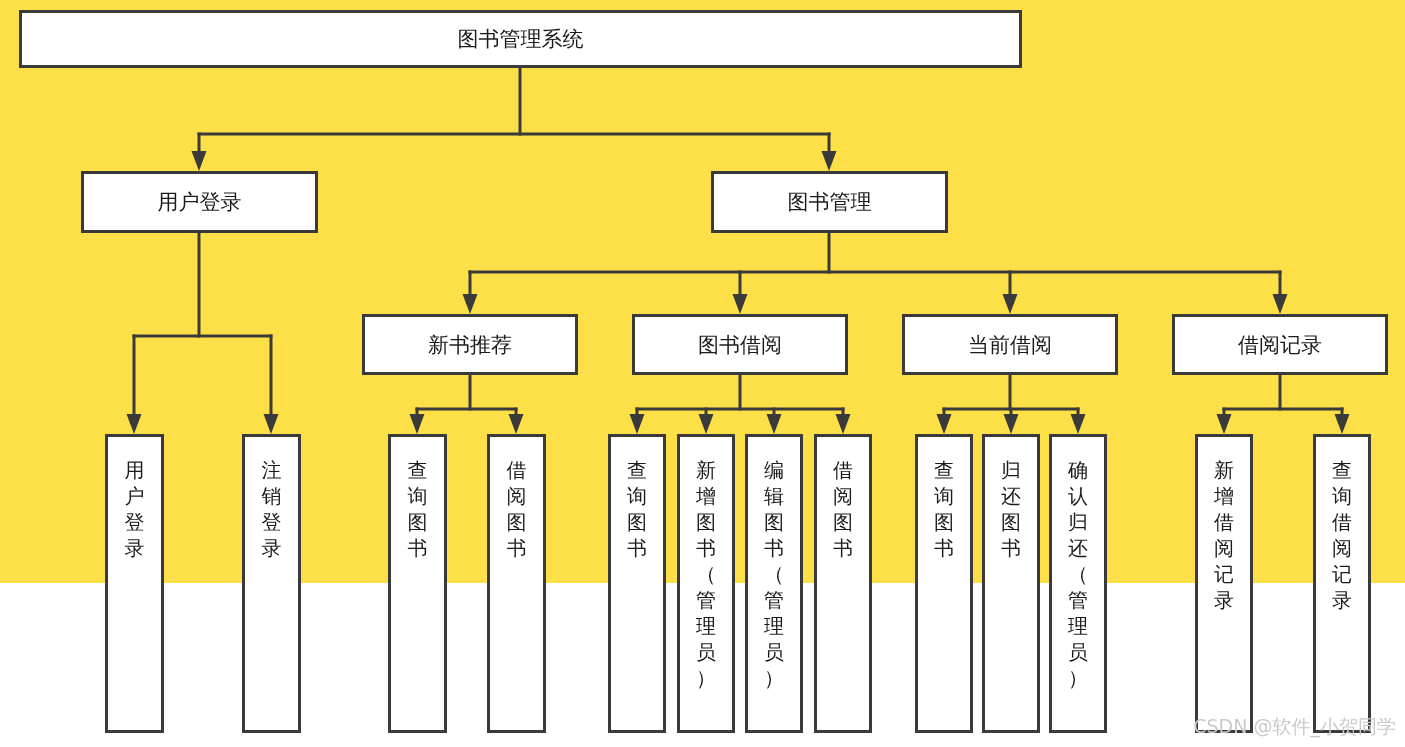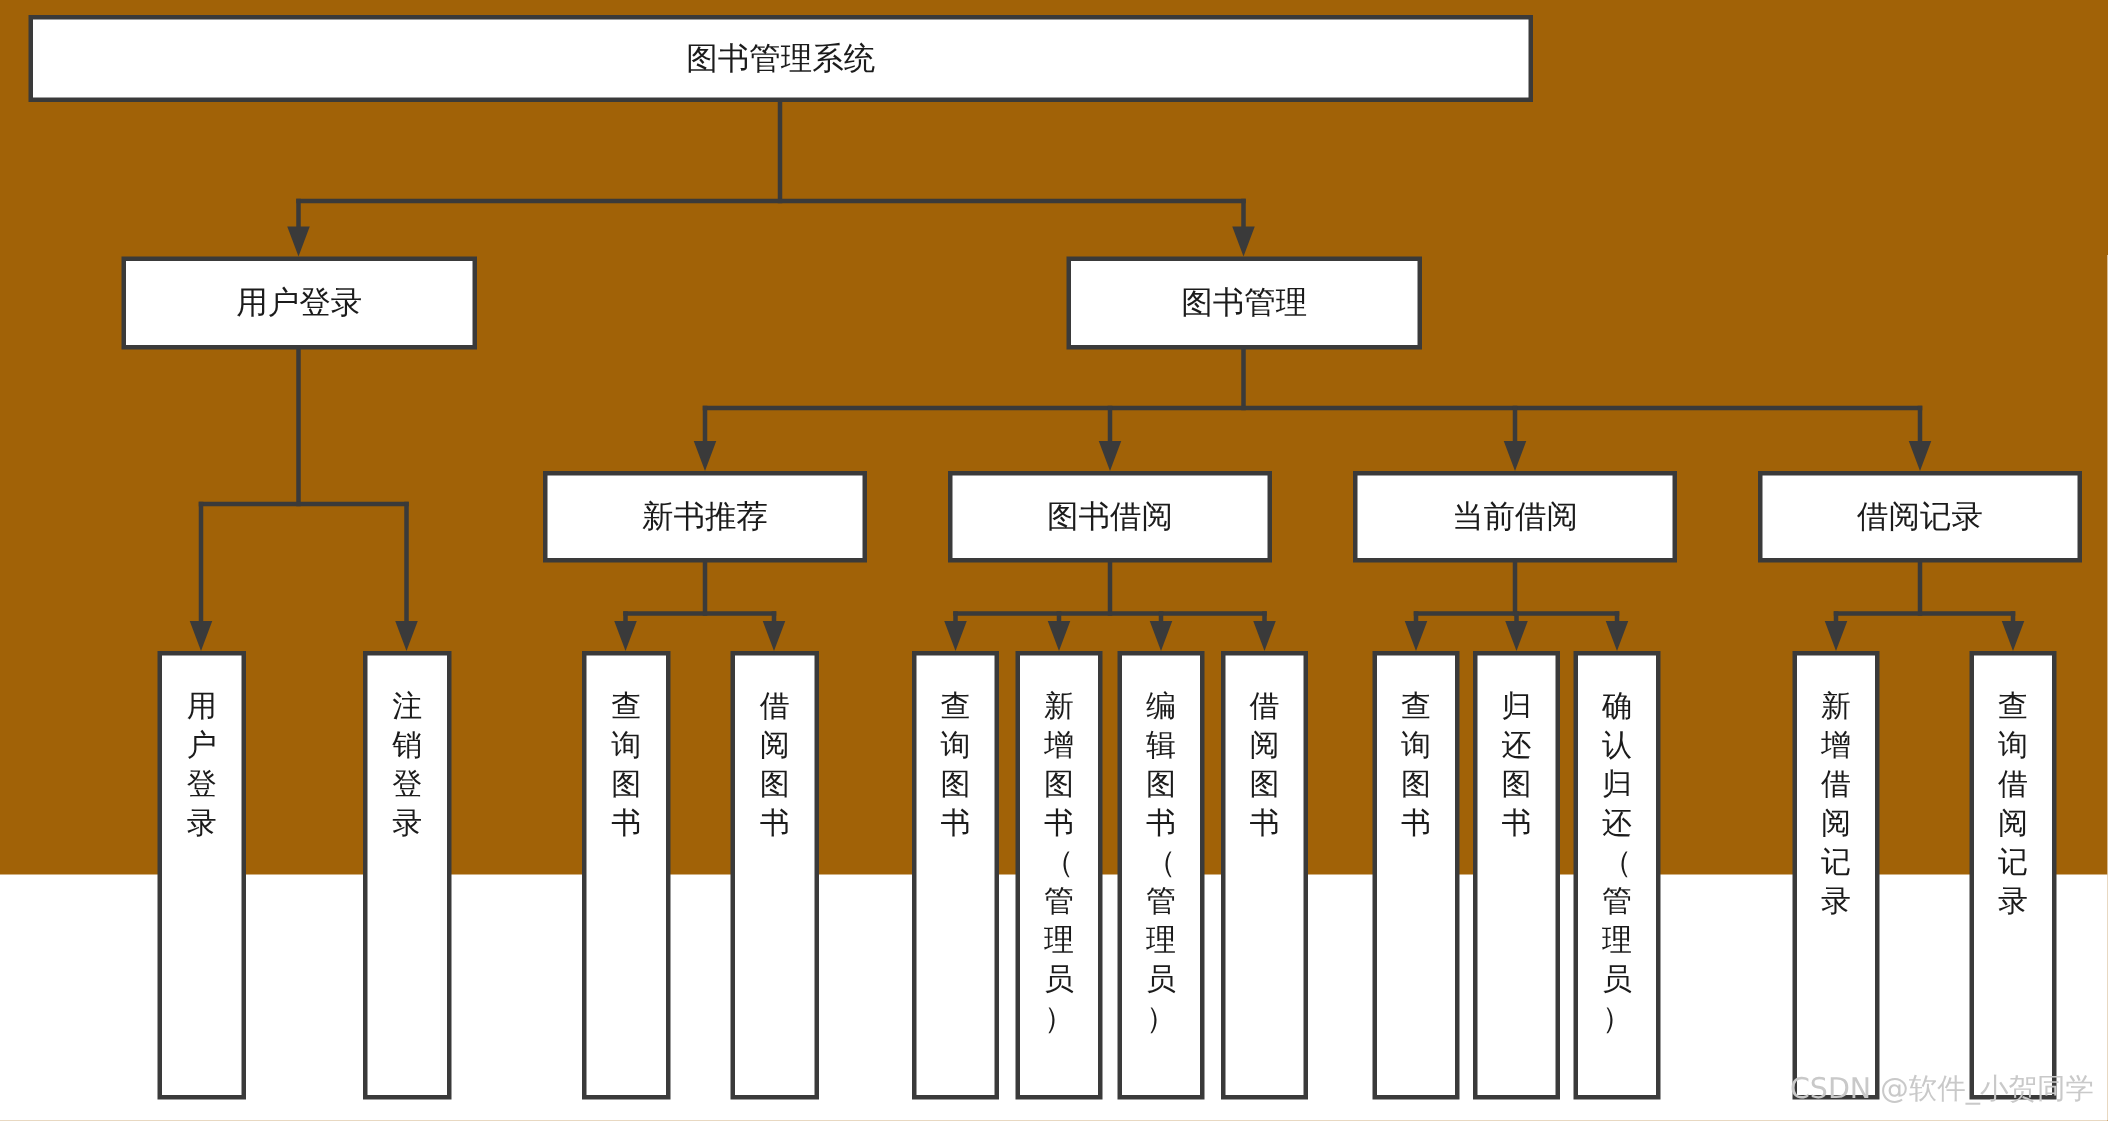--- a/index.html
+++ b/index.html
@@ -11,21 +11,21 @@
   body {
     width: 1405px;
     height: 747px;
     font-family: "DejaVu Sans", "Liberation Sans", sans-serif;
     overflow: hidden;
   }
   #diagram-root {
     position: relative;
     width: 1405px;
     height: 583px;
-    background: #a16207;
+    background: #fde047;
   }
   svg.diagram-canvas {
     position: absolute;
     left: 0;
     top: 0;
     width: 1405px;
     height: 747px;
     display: block;
   }
   .node-box {

